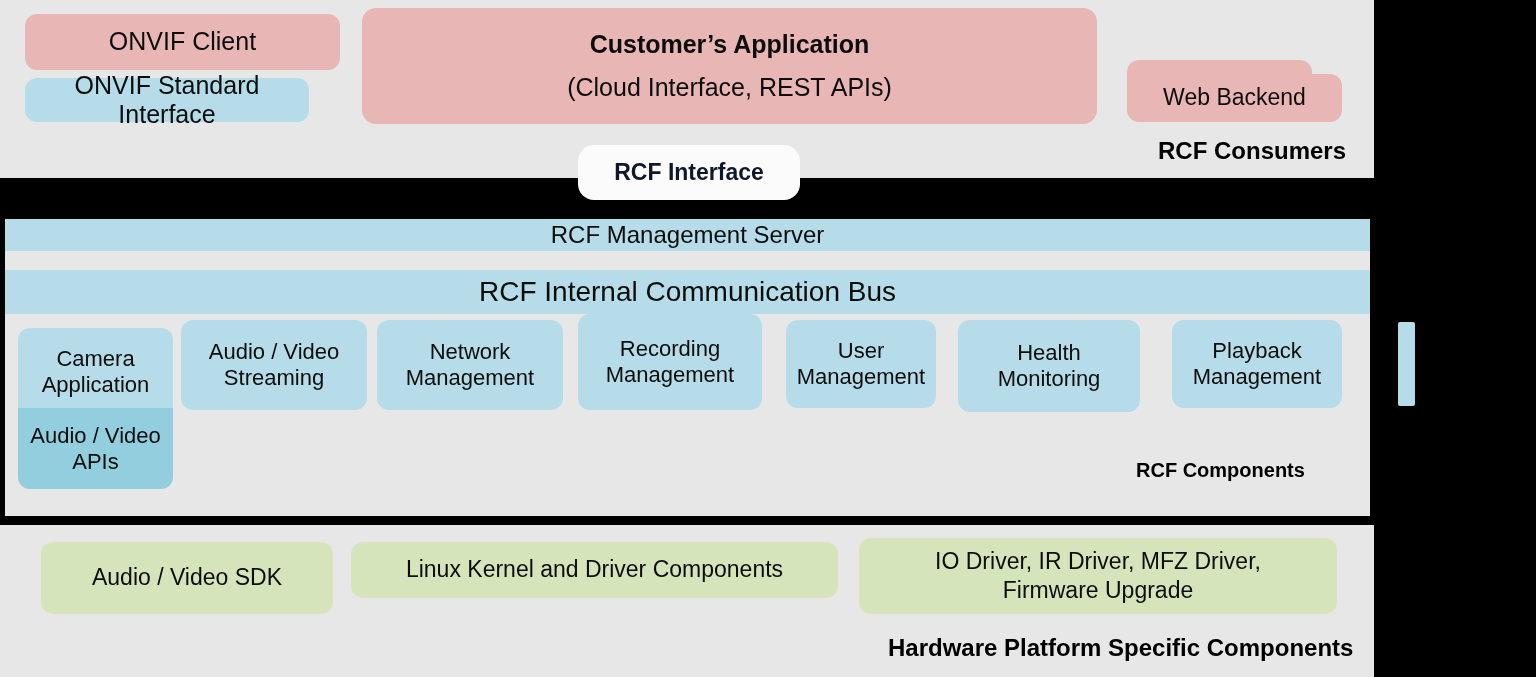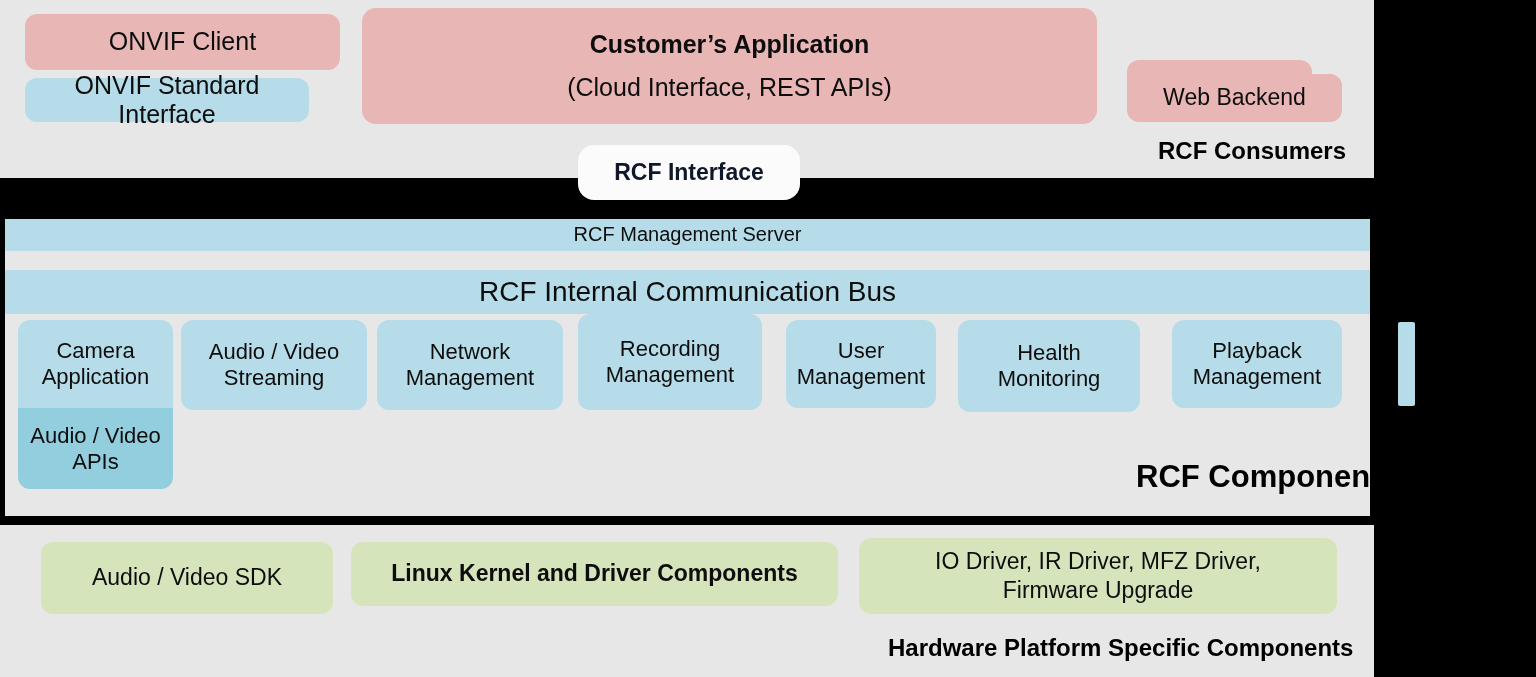--- a/index.html
+++ b/index.html
@@ -69,21 +69,21 @@
     line-height: 1.18;
     border-radius: 12px;
     padding: 2px 6px;
   }
   .pink   { background: #e9b6b6; }
   .blue   { background: #b5dce8; }
   .blue-dark { background: #92cede; }
   .green  { background: #d6e4bc; }
   .flat   { border-radius: 0; }
 
-  .sq-top { border-radius: 12px 12px 0 0; }
+  .sq-top { border-radius: 12px 12px 0 0; margin-top: 8px; }
   .sq-bot { border-radius: 0 0 12px 12px; }
 
   
   .caption {
     position: absolute;
     font-weight: bold;
     color: #000000;
     white-space: nowrap;
   }
 
@@ -136,21 +136,21 @@
     justify-content: center;
     font-size: 23px;
     font-weight: bold;
     color: #0f172a;
     z-index: 5;
   }
 
   
   #rcf-mgmt-server {
     left: 5px; top: 219px; width: 1365px; height: 32px;
-    font-size: 20px;
+    font-size: 24px;
   }
   #rcf-bus {
     left: 5px; top: 270px; width: 1365px; height: 44px;
     font-size: 28px;
   }
 
   
   .comp {
     font-size: 22px;
     flex-direction: column;
@@ -158,41 +158,40 @@
   #comp-camera-app   { left: 18px;   top: 320px; width: 155px; height: 88px; }
   #comp-av-apis      { left: 18px;   top: 408px; width: 155px; height: 81px; }
   #comp-av-stream    { left: 181px;  top: 320px; width: 186px; height: 90px; }
   #comp-network      { left: 377px;  top: 320px; width: 186px; height: 90px; }
   #comp-recording    { left: 578px;  top: 314px; width: 184px; height: 96px; }
   #comp-user         { left: 786px;  top: 320px; width: 150px; height: 88px; }
   #comp-health       { left: 958px;  top: 320px; width: 182px; height: 92px; }
   #comp-playback     { left: 1172px; top: 320px; width: 170px; height: 88px; }
 
   #caption-rcf-comp {
-    left: 1136px; top: 459px; font-size: 31px;
+    left: 1136px; top: 459px; font-size: 20px;
   }
 
   
   #side-marker {
     position: absolute;
     left: 1398px; top: 322px;
     width: 17px; height: 84px;
     background: #b5dce8;
     border-radius: 2px;
   }
 
   
   #hw-av-sdk {
     left: 41px; top: 542px; width: 292px; height: 72px;
     font-size: 23px;
   }
   #hw-linux {
-    left: 351px; top: 542px; width: 487px; height: 64px;
-    font-size: 23px;
-    font-weight: bold;
+    left: 351px; top: 542px; width: 487px; height: 56px;
+    font-size: 23px;
   }
   #hw-drivers {
     left: 859px; top: 538px; width: 478px; height: 76px;
     font-size: 23px;
     flex-direction: column;
     line-height: 1.25;
   }
   #caption-hardware {
     left: 888px; top: 634px; font-size: 24px;
   }

